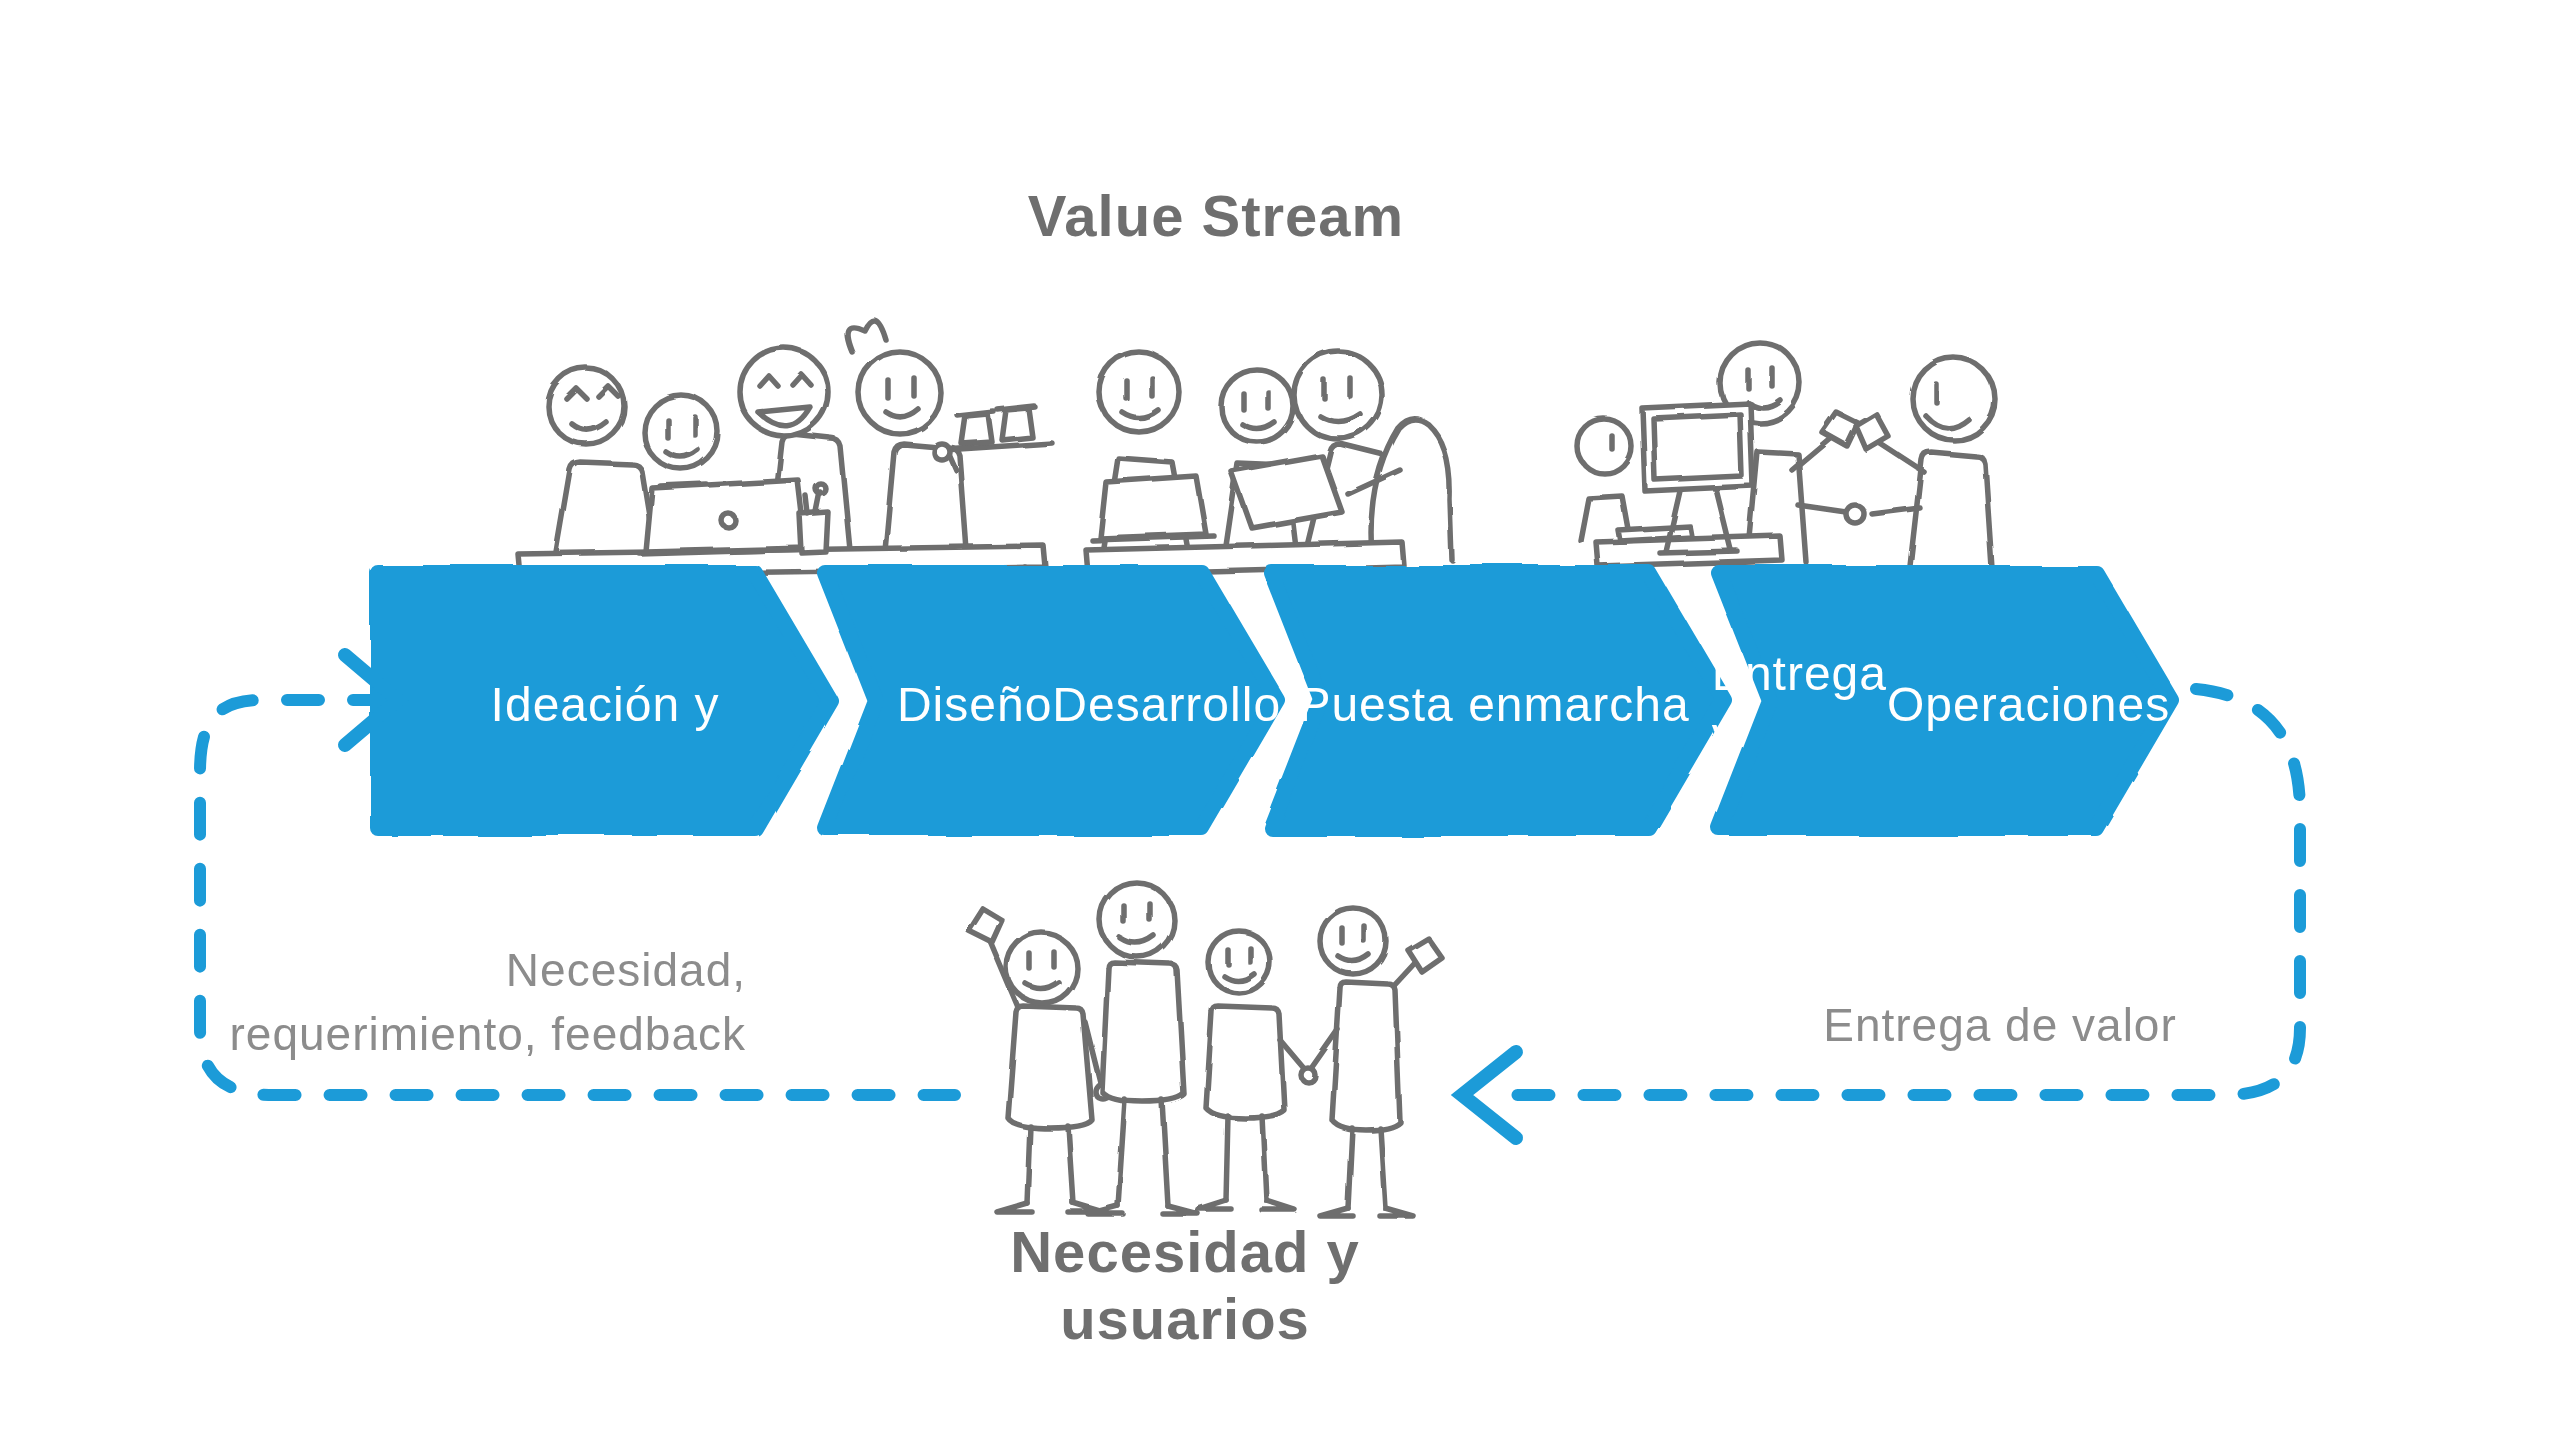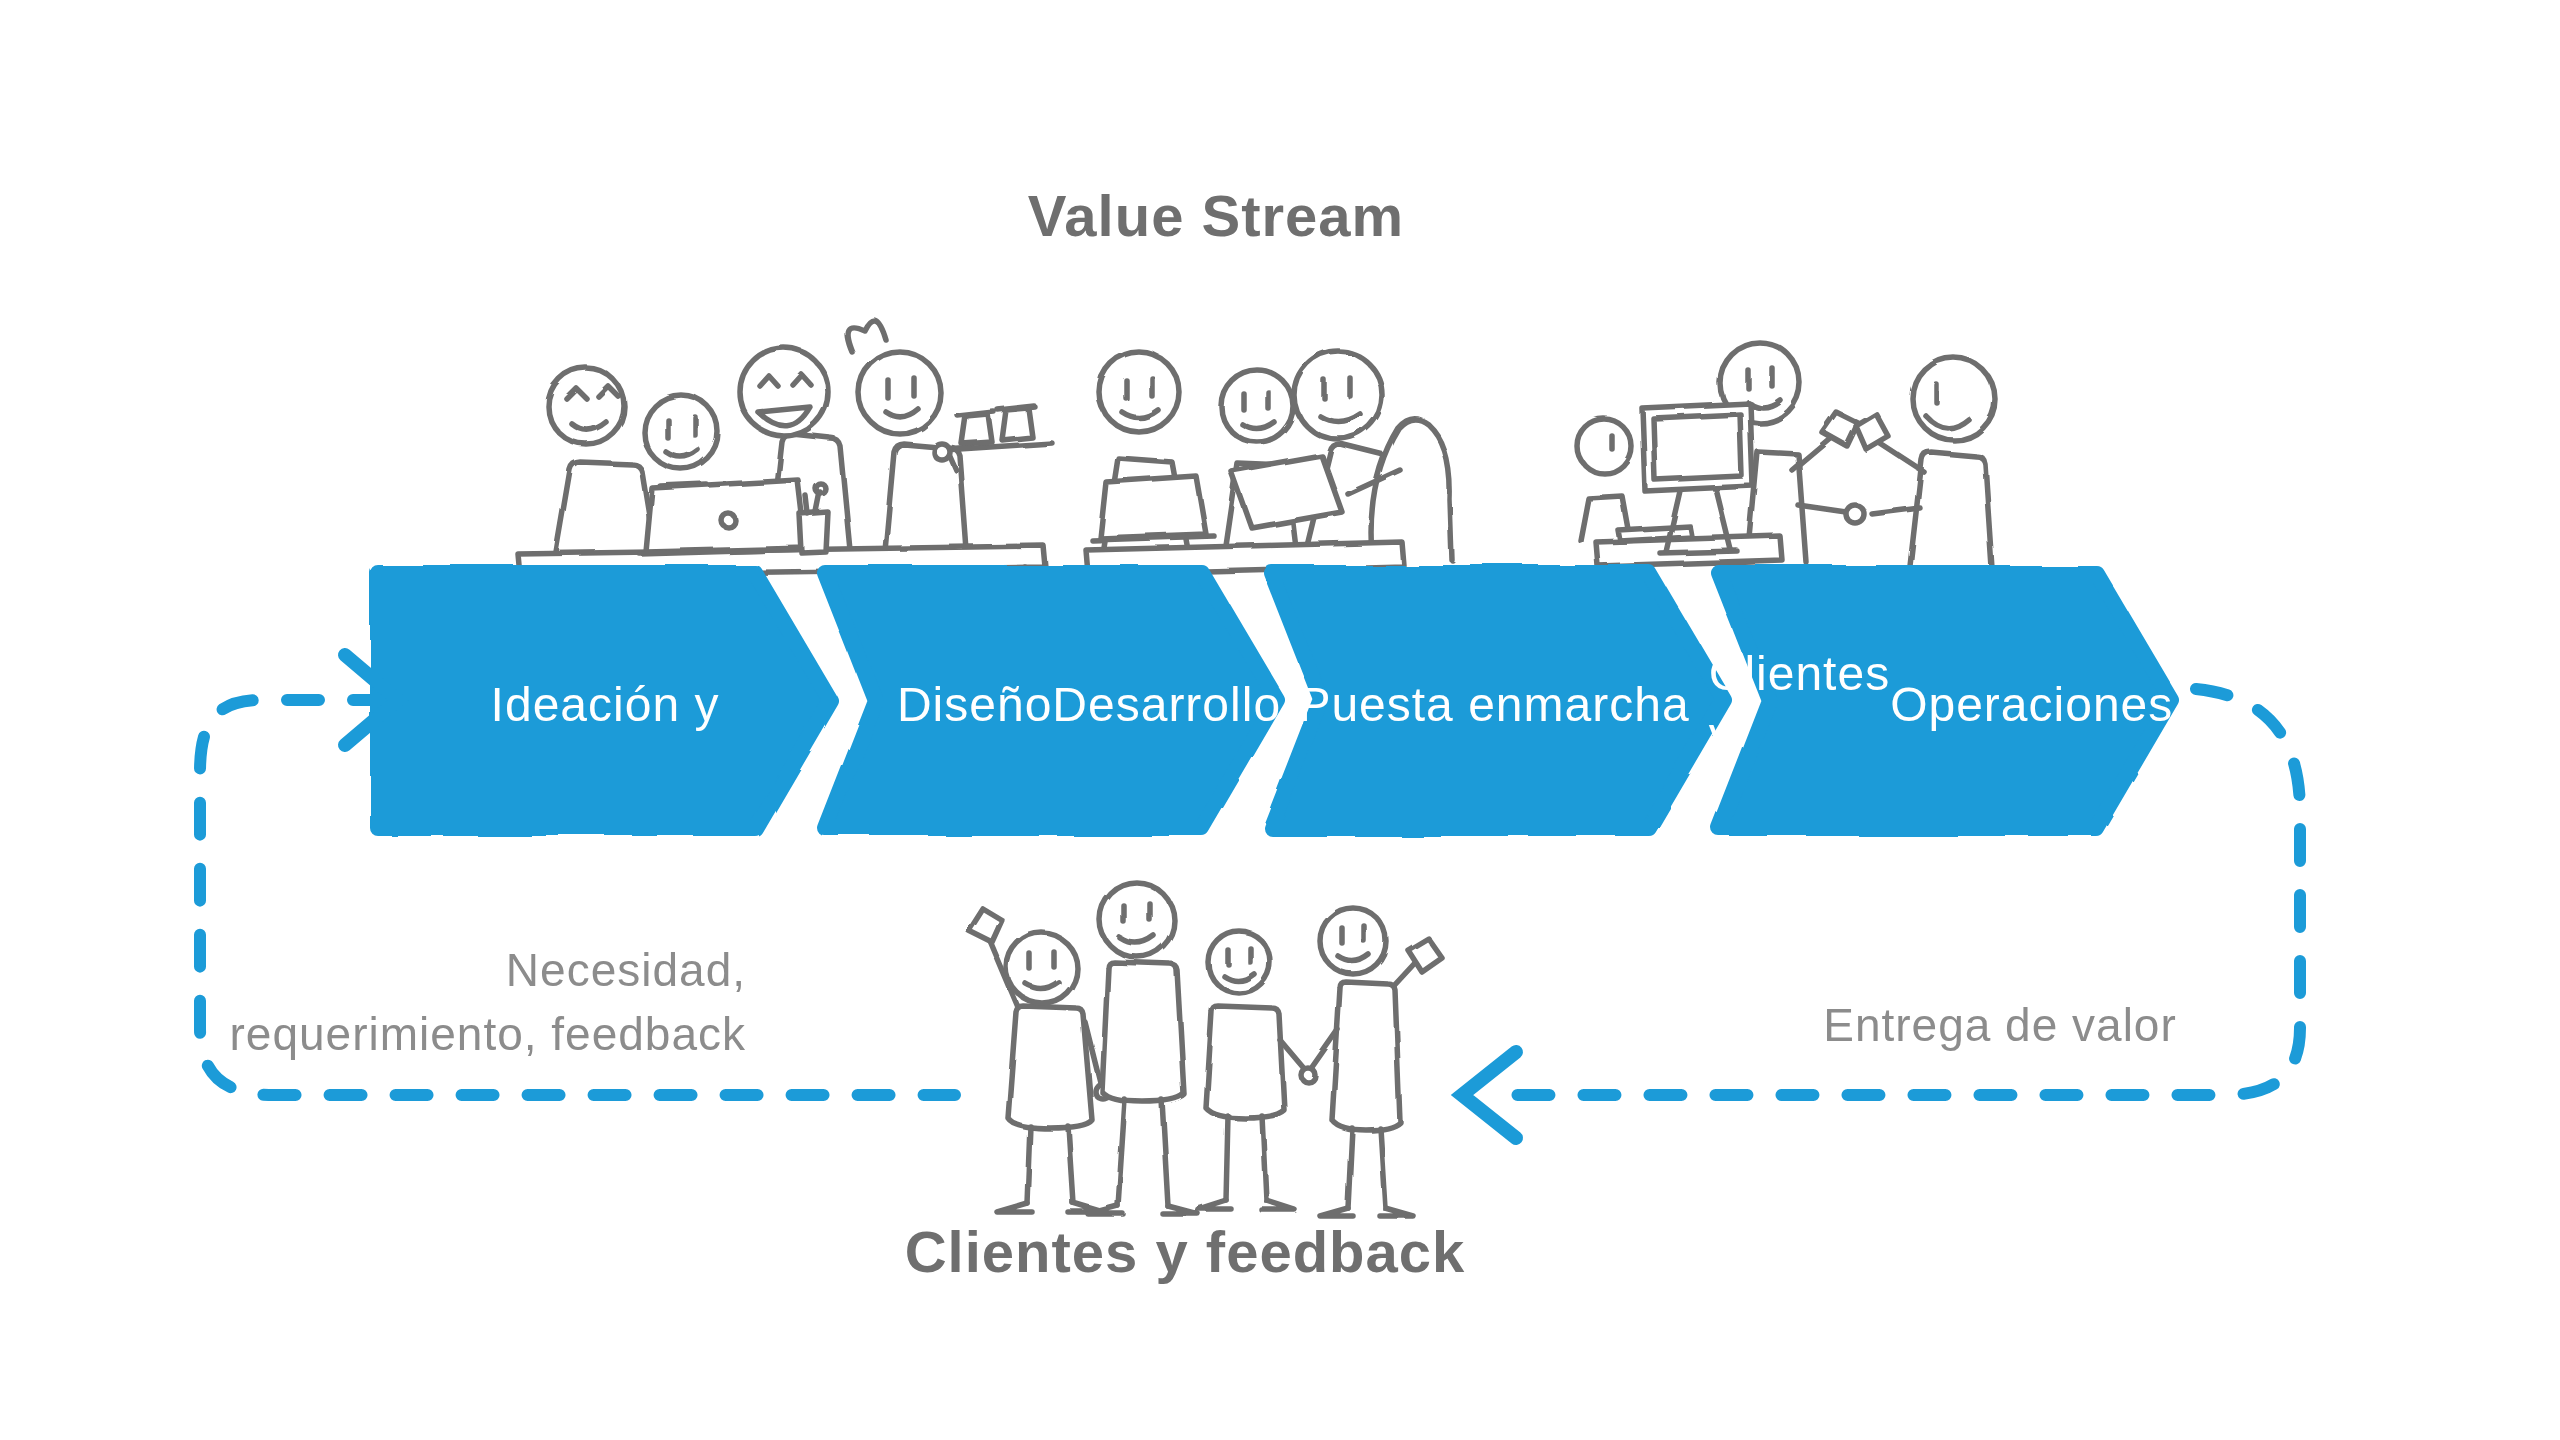--- a/index.html
+++ b/index.html
@@ -256,26 +256,26 @@
   </div>
   <div class="stage-label stage-1">
     <span>Diseño</span>
     <span>Desarrollo</span>
   </div>
   <div class="stage-label stage-2">
     <span>Puesta en</span>
     <span>marcha</span>
   </div>
   <div class="stage-label stage-3">
-    <span>Clientes y</span>
+    <span>Entrega y</span>
     <span>Operaciones</span>
   </div>
 
   <div class="txt delivery-label">Entrega de valor</div>
 
   <div class="txt feedback-label">
     <span>Necesidad,</span><br>
     <span>requerimiento, feedback</span>
   </div>
 
-  <div class="txt customers-label">Clientes y feedback</div>
+  <div class="txt customers-label">Necesidad y usuarios</div>
 
 </div>
 
 </body></html>

